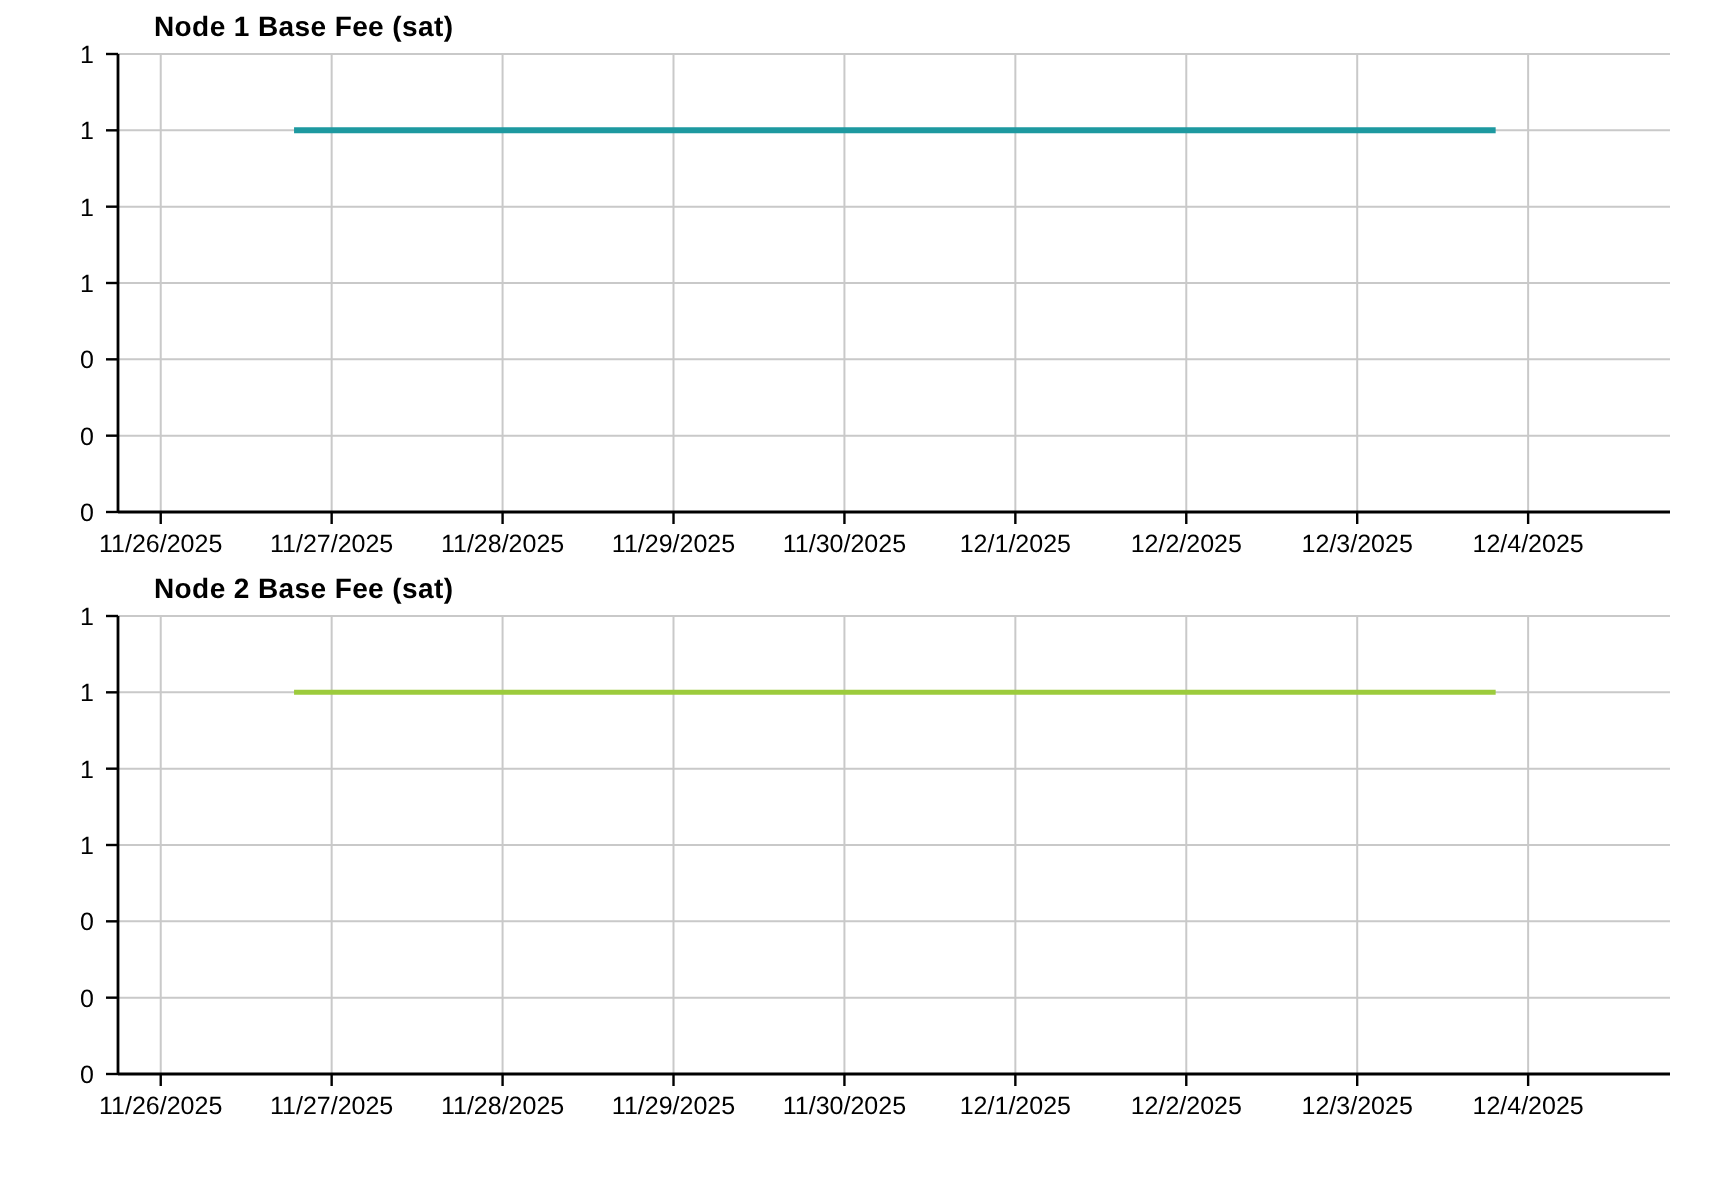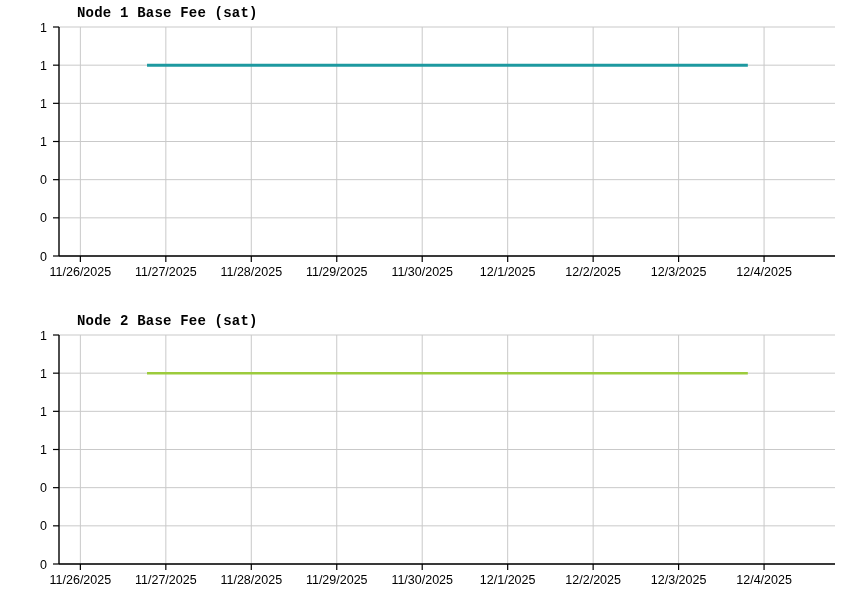--- a/index.html
+++ b/index.html
@@ -1,23 +1,23 @@
 <!DOCTYPE html>
 <html><head>
 <meta charset="utf-8">
 <style>
   html,body{margin:0;padding:0;background:#ffffff;}
   body{width:860px;height:600px;overflow:hidden;position:relative;
        font-family:"Liberation Sans",sans-serif;}
   .chart{position:absolute;left:0;width:860px;height:291px;background:#ffffff;}
   #chart-0{top:0;}
-  #chart-1{top:308px;text-align:center;}
+  #chart-1{top:281px;text-align:center;}
   .chart-title{position:absolute;left:77px;top:5px;margin:0;
                font-size:14px;font-weight:bold;color:#000000;
-               font-family:Liberation Mono, monospace;letter-spacing:0.2px;}
+               font-family:Liberation Sans, sans-serif;letter-spacing:0.2px;}
   .chart-svg{position:absolute;left:0;top:0;width:860px;height:291px;display:block;}
   svg text{font-family:"Liberation Sans",sans-serif;}
 </style>
 </head>
 <body>
 
 <div class="page">
 
   <section class="chart" id="chart-0">
     <h2 class="chart-title">Node 1 Base Fee (sat)</h2>

